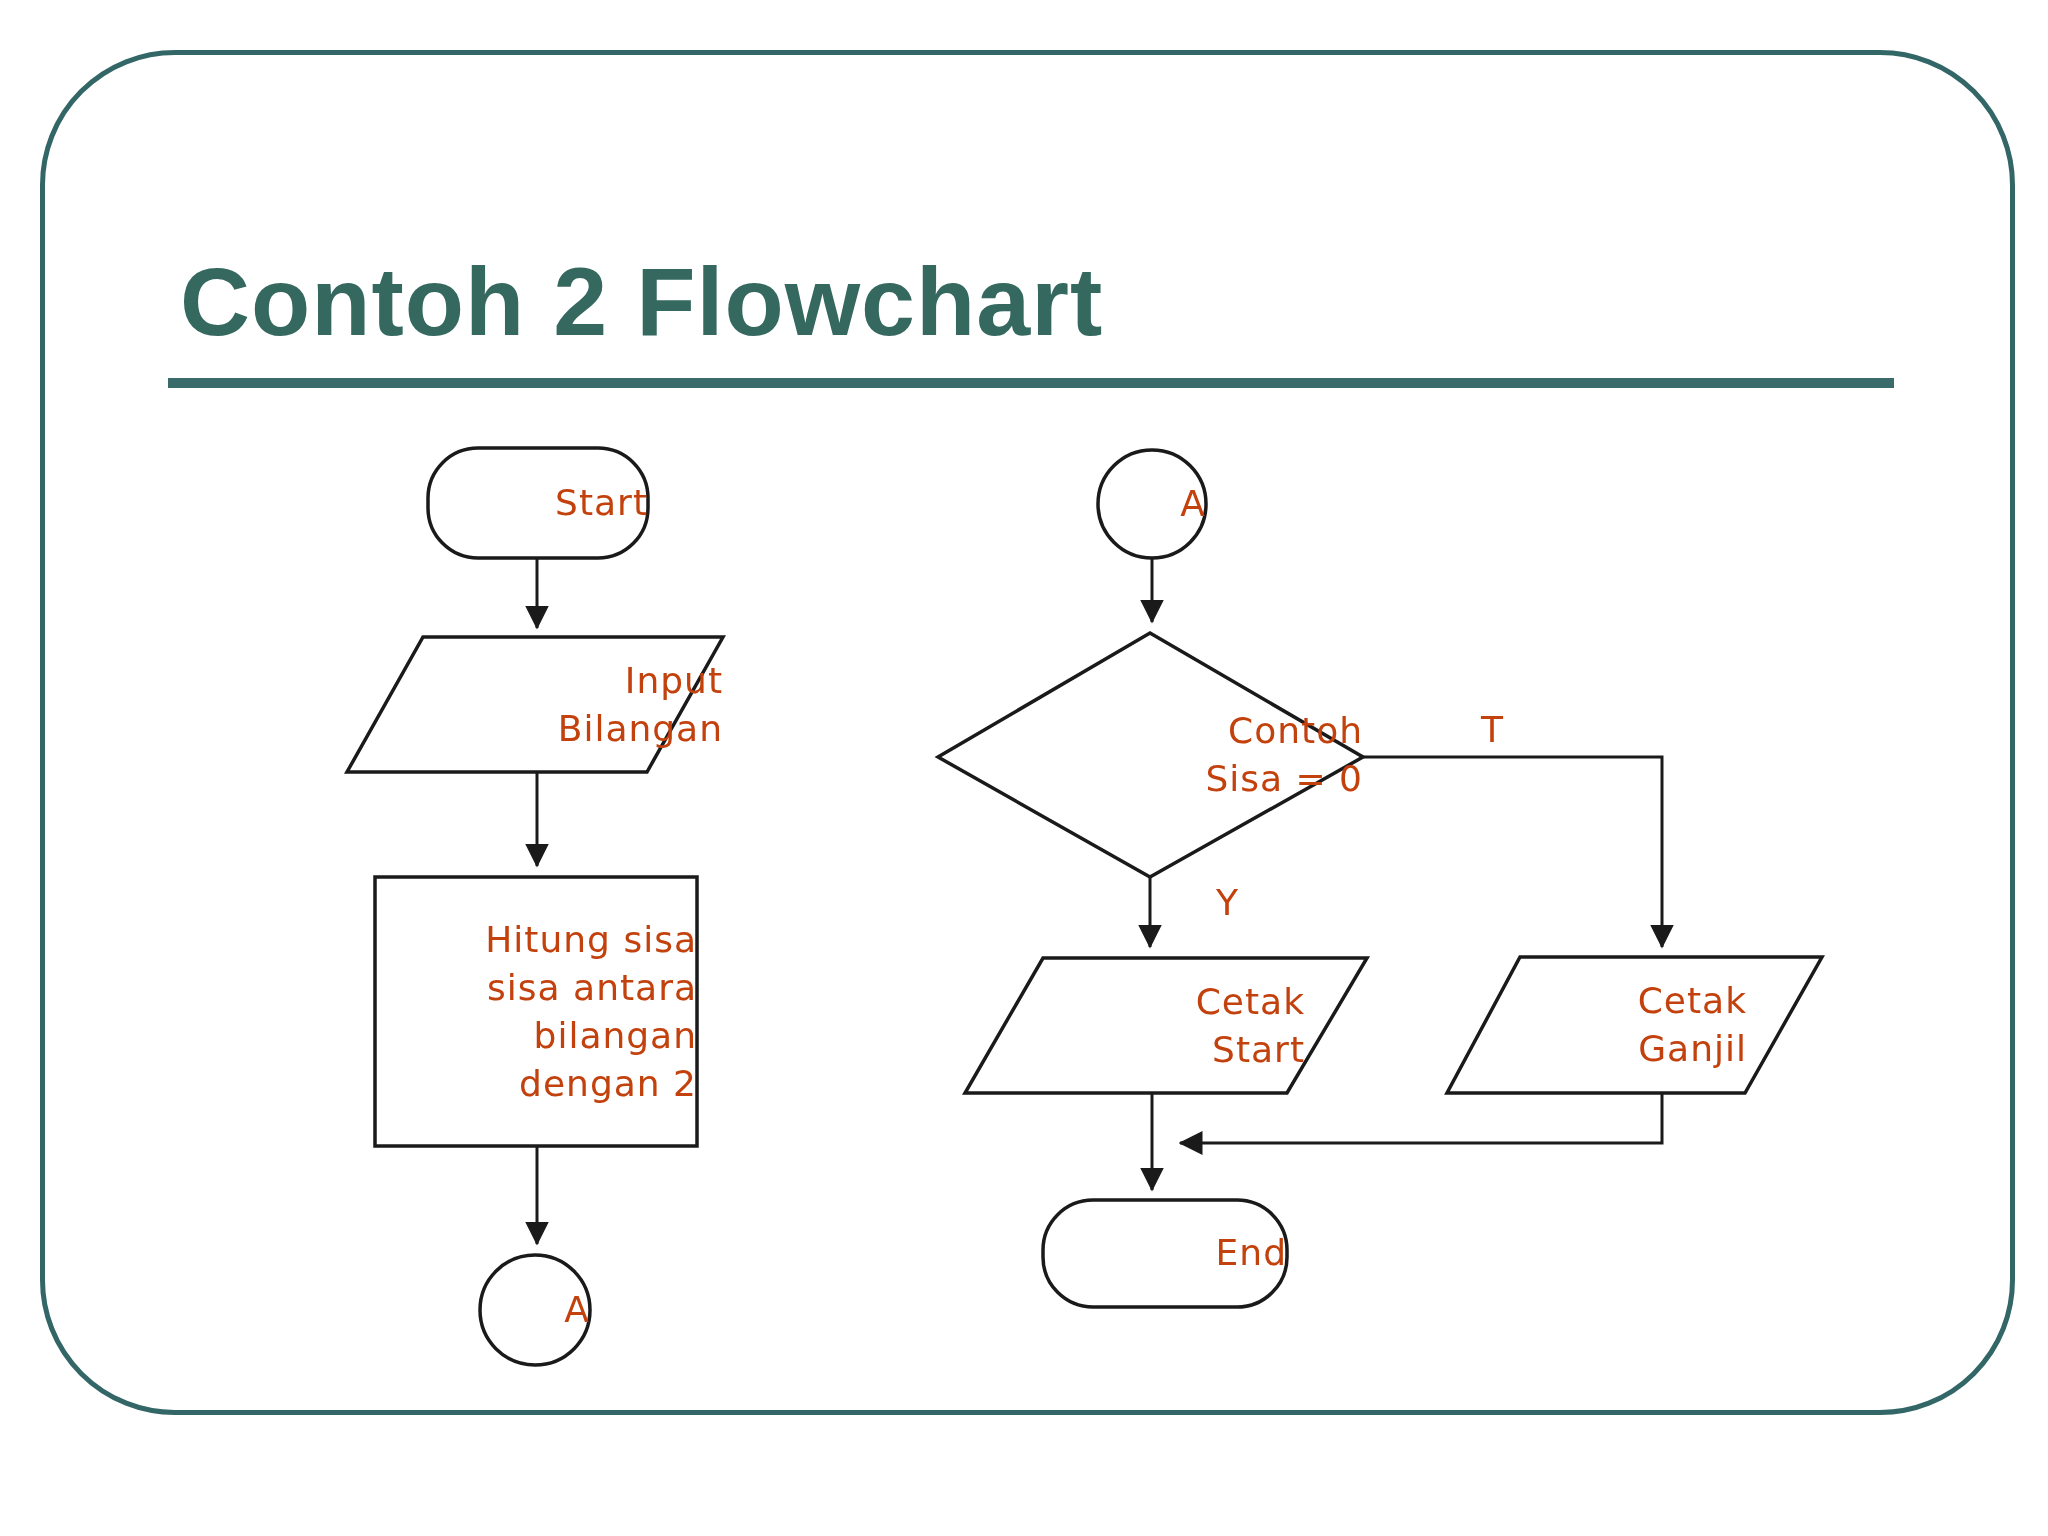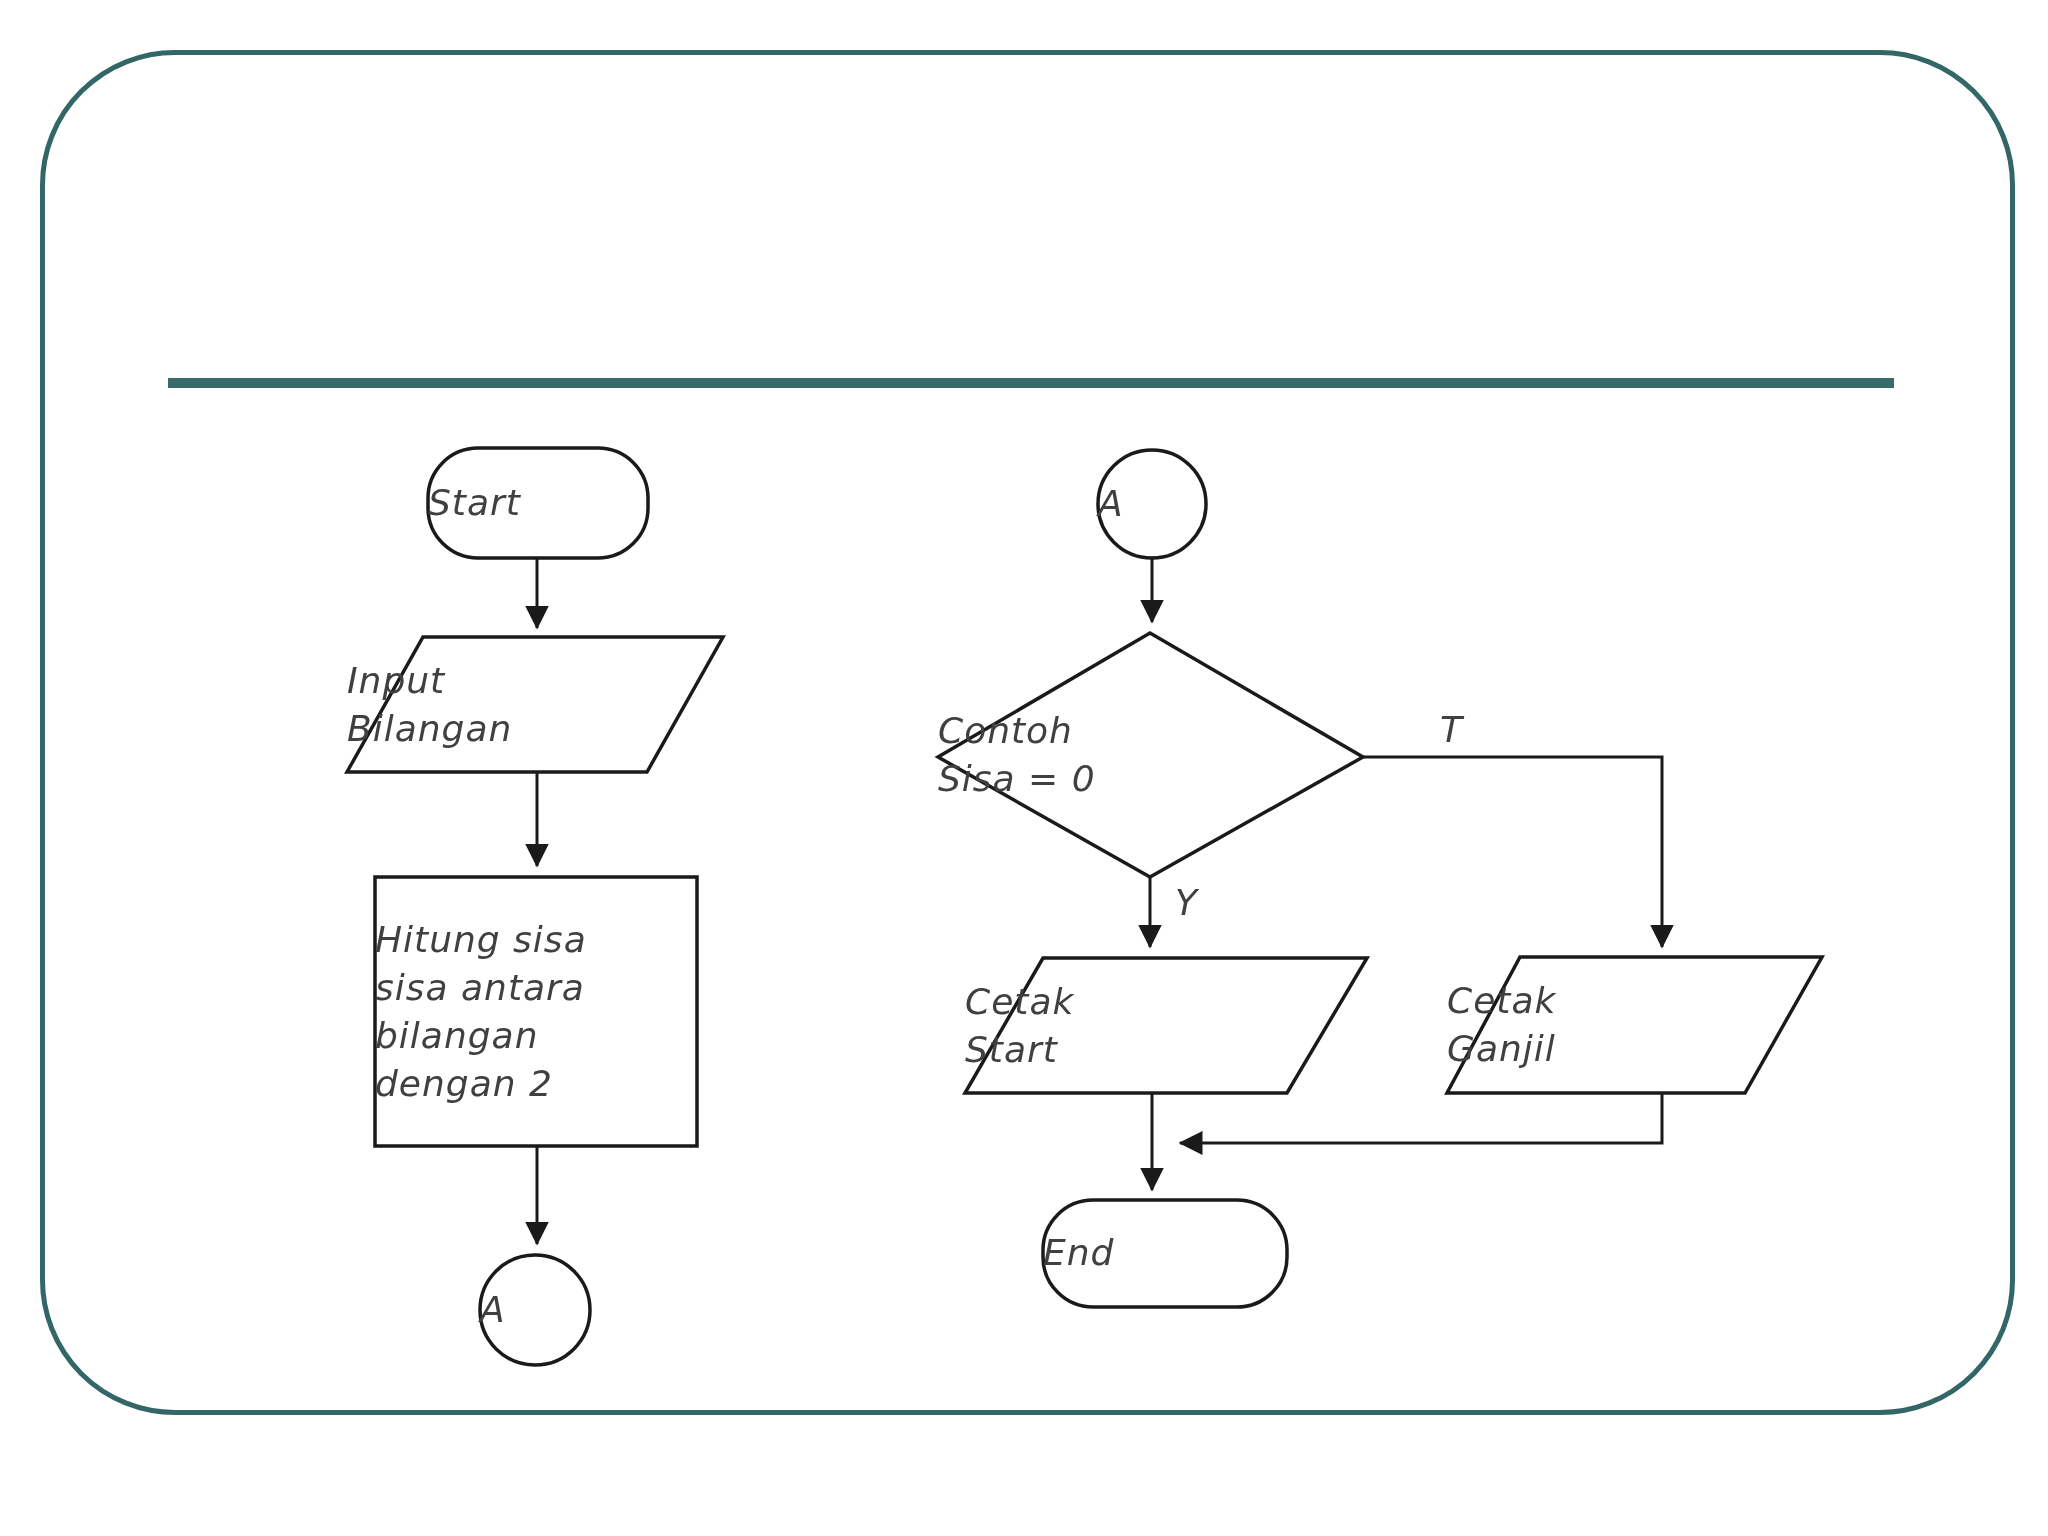--- a/index.html
+++ b/index.html
@@ -57,39 +57,39 @@
   }
   svg.canvas .edge {
     fill: none;
     stroke: #1a1a1a;
     stroke-width: 3;
   }
   .label {
     position: absolute;
     display: flex;
     flex-direction: column;
-    align-items: flex-start;
+    align-items: flex-end;
     justify-content: center;
     text-align: center;
     font-size: 36px;
     letter-spacing: 1px;
     line-height: 48px;
-    color: #404040;
+    color: #c2410c;
     box-sizing: border-box;
-    font-style: italic;
   }
   .label span { display: block; }
 </style>
 </head>
 <body>
 
 <div class="slide">
 
   <div class="frame"></div>
 
+  <div class="title">Contoh 2 Flowchart</div>
   <div class="title-rule"></div>
 
   <svg class="canvas" width="2048" height="1536" viewBox="0 0 2048 1536">
     <defs>
       <marker id="arrowhead" markerWidth="8" markerHeight="8" refX="7.5" refY="4" orient="auto">
         <path d="M0,0 L8,4 L0,8 Z" fill="#1a1a1a"></path>
       </marker>
     </defs>
 
     <path class="edge" d="M537,558 V628" marker-end="url(#arrowhead)"></path>

